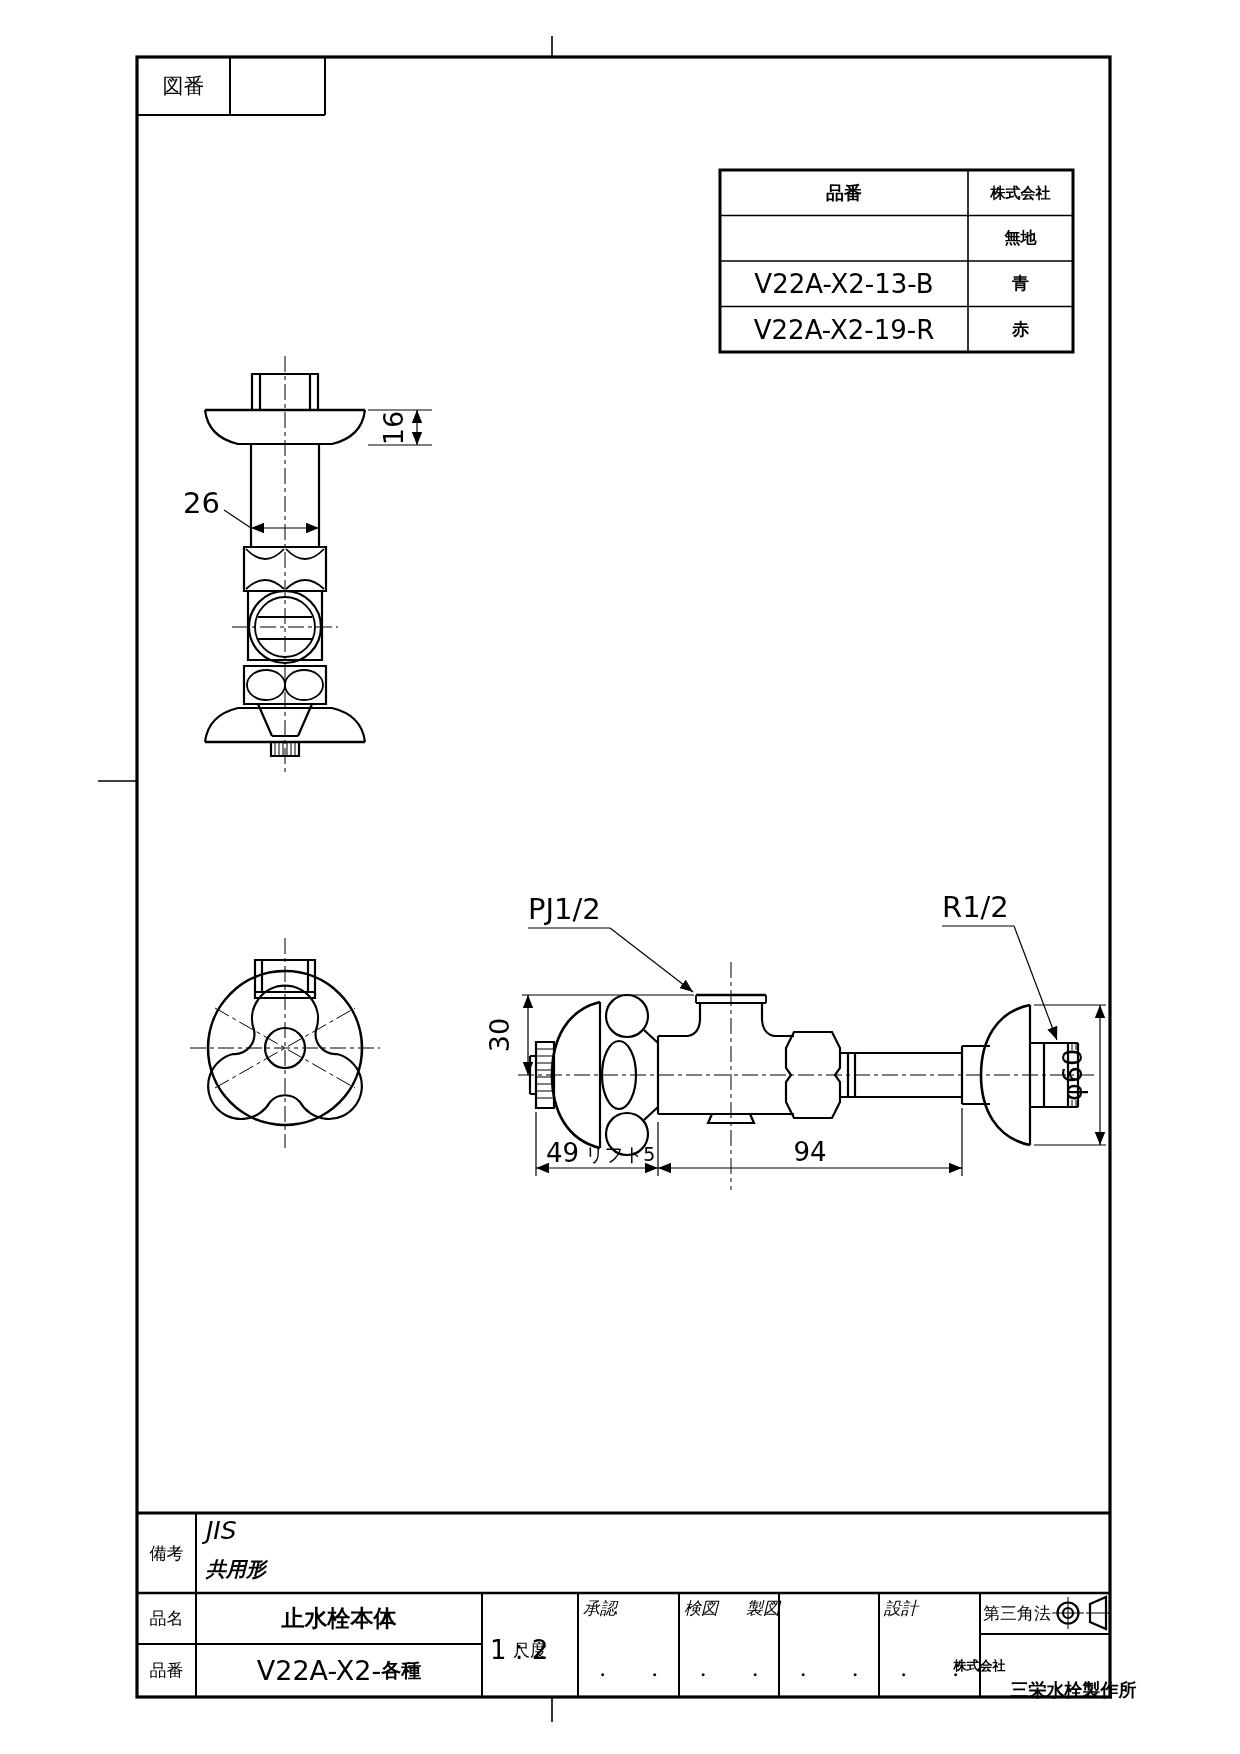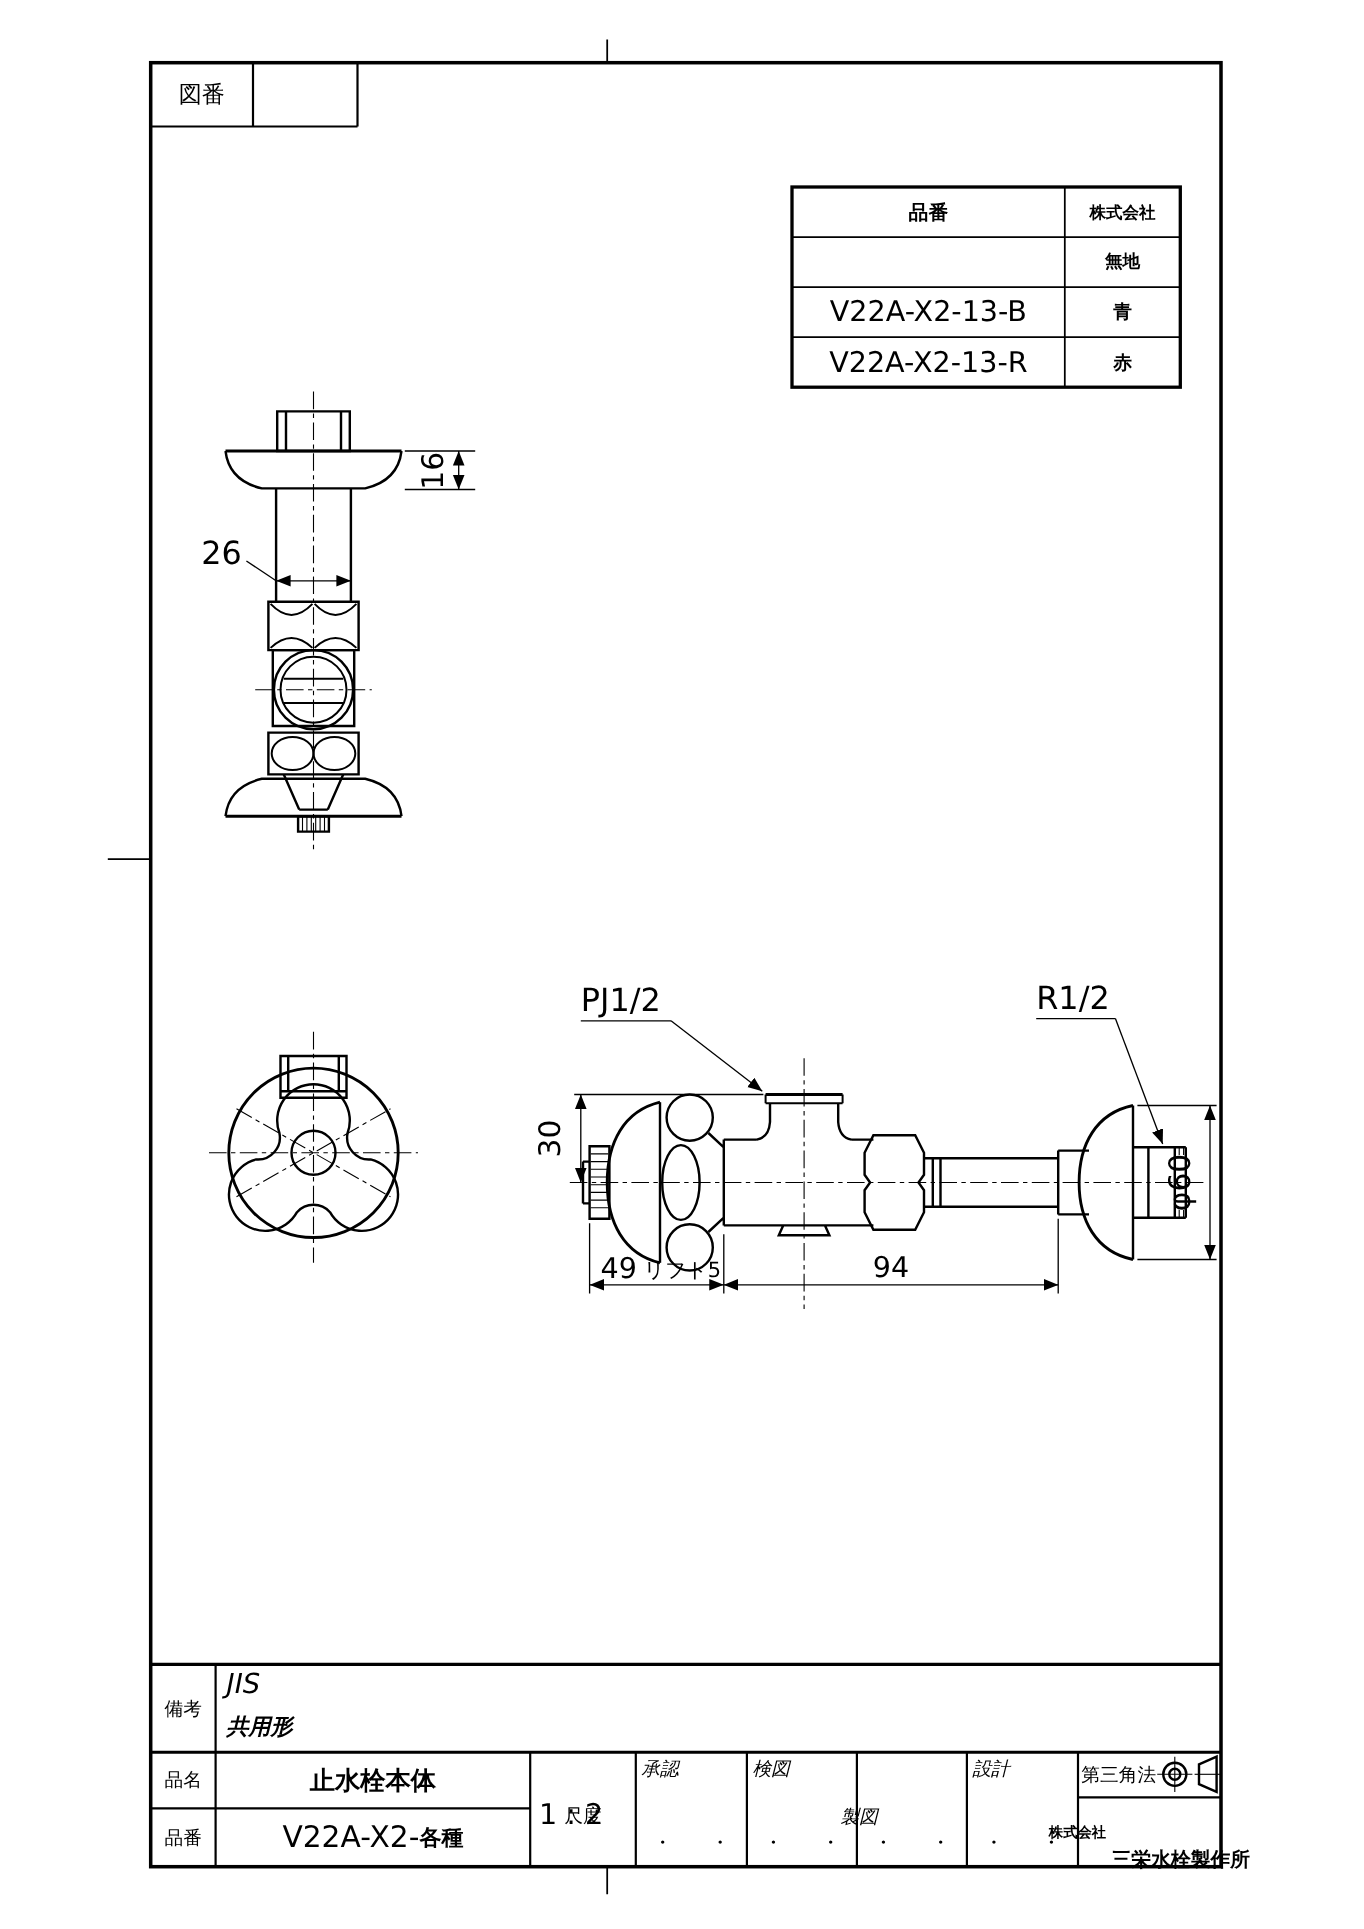--- a/index.html
+++ b/index.html
@@ -178,42 +178,42 @@
   <div class="cell" style="left:230px;top:57px;width:95px;height:58px;"></div>
 
   <div class="cell b" style="left:720px;top:170px;width:248px;height:46px;font-size:18px;">品番</div>
   <div class="cell b" style="left:968px;top:170px;width:105px;height:46px;font-size:15px;">株式会社</div>
 
   <div class="cell b" style="left:968px;top:216px;width:105px;height:45px;font-size:16px;">無地</div>
 
   <div class="cell" style="left:720px;top:261px;width:248px;height:45px;font-size:26px;">V22A-X2-13-B</div>
   <div class="cell b" style="left:968px;top:261px;width:105px;height:45px;font-size:17px;">青</div>
 
-  <div class="cell" style="left:720px;top:307px;width:248px;height:45px;font-size:26px;">V22A-X2-13-R</div>
+  <div class="cell" style="left:720px;top:307px;width:248px;height:45px;font-size:26px;">V22A-X2-19-R</div>
   <div class="cell b" style="left:968px;top:307px;width:105px;height:45px;font-size:17px;">赤</div>
 
   <div class="cell" style="left:137px;top:1513px;width:59px;height:80px;font-size:17px;">備考</div>
   <div class="abs" style="left:206px;top:1516px;font-size:25px;">JIS</div>
   <div class="abs b" style="left:206px;top:1556px;font-size:20px;">共用形</div>
 
   <div class="cell" style="left:137px;top:1593px;width:59px;height:51px;font-size:17px;">品名</div>
   <div class="cell b" style="left:196px;top:1593px;width:286px;height:51px;font-size:23px;">止水栓本体</div>
 
   <div class="cell" style="left:137px;top:1644px;width:59px;height:53px;font-size:17px;">品番</div>
   <div class="cell" style="left:196px;top:1644px;width:286px;height:53px;">
     <span style="font-size:27px;">V22A-X2-</span>
       <span class="b" style="font-size:20px;">各種</span>
   </div>
 
   <div class="cell" style="left:482px;top:1597px;width:96px;height:26px;font-size:17px;margin-top:40px;">尺度</div>
   <div class="cell left" style="left:490px;top:1630px;width:88px;height:40px;font-size:26px;">1 : 2</div>
 
   <div class="abs" style="left:583px;top:1597px;font-size:17px;">承認</div>
   <div class="abs" style="left:684px;top:1597px;font-size:17px;">検図</div>
-  <div class="abs" style="left:764px;top:1597px;font-size:17px;margin-top:43px;">製図</div>
+  <div class="abs" style="left:746px;top:1597px;font-size:17px;">製図</div>
   <div class="abs" style="left:884px;top:1597px;font-size:17px;">設計</div>
 
   <div class="cell dots" style="left:578px;top:1660px;width:101px;height:30px;font-size:15px;">・ ・</div>
   <div class="cell dots" style="left:679px;top:1660px;width:100px;height:30px;font-size:15px;">・ ・</div>
   <div class="cell dots" style="left:779px;top:1660px;width:100px;height:30px;font-size:15px;">・ ・</div>
   <div class="cell dots" style="left:879px;top:1660px;width:101px;height:30px;font-size:15px;">・ ・</div>
 
   <div class="cell" style="left:982px;top:1593px;width:70px;height:41px;font-size:17px;">第三角法</div>
 
   <div class="cell" style="left:980px;top:1634px;width:130px;height:63px;gap:5px;">

